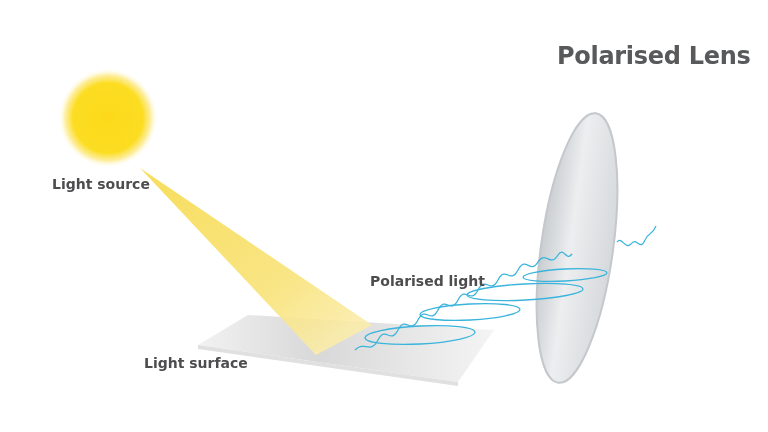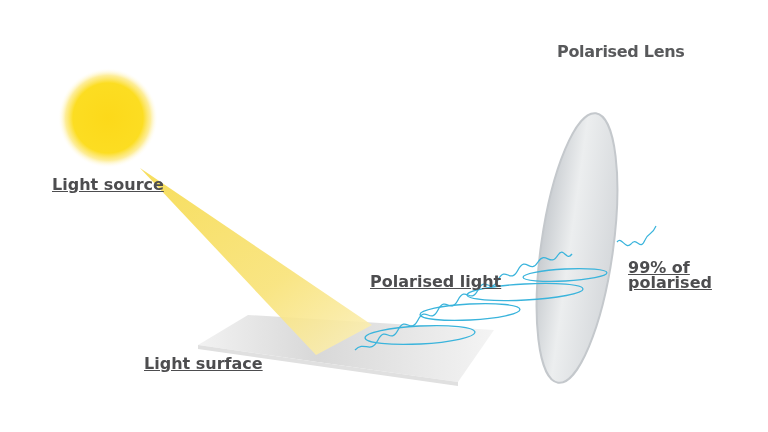--- a/index.html
+++ b/index.html
@@ -1,18 +1,18 @@
 <!DOCTYPE html>
 <html><head>
 <meta charset="utf-8">
 <style>
   html, body { margin:0; padding:0; background:#ffffff; }
   body { width:768px; height:432px; position:relative; overflow:hidden; font-family:"DejaVu Sans", sans-serif; }
-  .title { position:absolute; left:557px; top:42px; font-size:16px; font-weight:bold; color:#58595b; letter-spacing:-0.3px; }
-  .label { position:absolute; font-size:16px; font-weight:bold; color:#4d4d4f; line-height:15px;text-decoration:underline; }
+  .title { position:absolute; left:557px; top:42px; font-size:24px; font-weight:bold; color:#58595b; letter-spacing:-0.3px; }
+  .label { position:absolute; font-size:14px; font-weight:bold; color:#4d4d4f; line-height:15px; }
   svg.scene { position:absolute; left:0; top:0; }
 </style>
 </head>
 <body>
 
 <svg class="scene" width="768" height="432" viewBox="0 0 768 432">
   <defs>
     <radialGradient id="sunGrad" cx="50%" cy="50%" r="50%">
       <stop offset="0%" stop-color="#fcd91a"></stop>
       <stop offset="70%" stop-color="#fcdd22"></stop>
@@ -59,14 +59,13 @@
 
   <path d="M617,242 C622,236 625,250 631,244 C637,236 640,252 645,240 C648,232 652,236 656,226" fill="none" stroke="#3ab4dc" stroke-width="1.2"></path>
 </svg>
 
 <div class="title">Polarised Lens</div>
 
 <div class="label" style="left:52px; top:177px;">Light source</div>
 <div class="label" style="left:144px; top:356px;">Light surface</div>
 <div class="label" style="left:370px; top:274px;">Polarised light</div>
 <div class="label" style="left:628px; top:260px;">
-  <div>99% of polarised</div>
 </div>
 
 </body></html>

